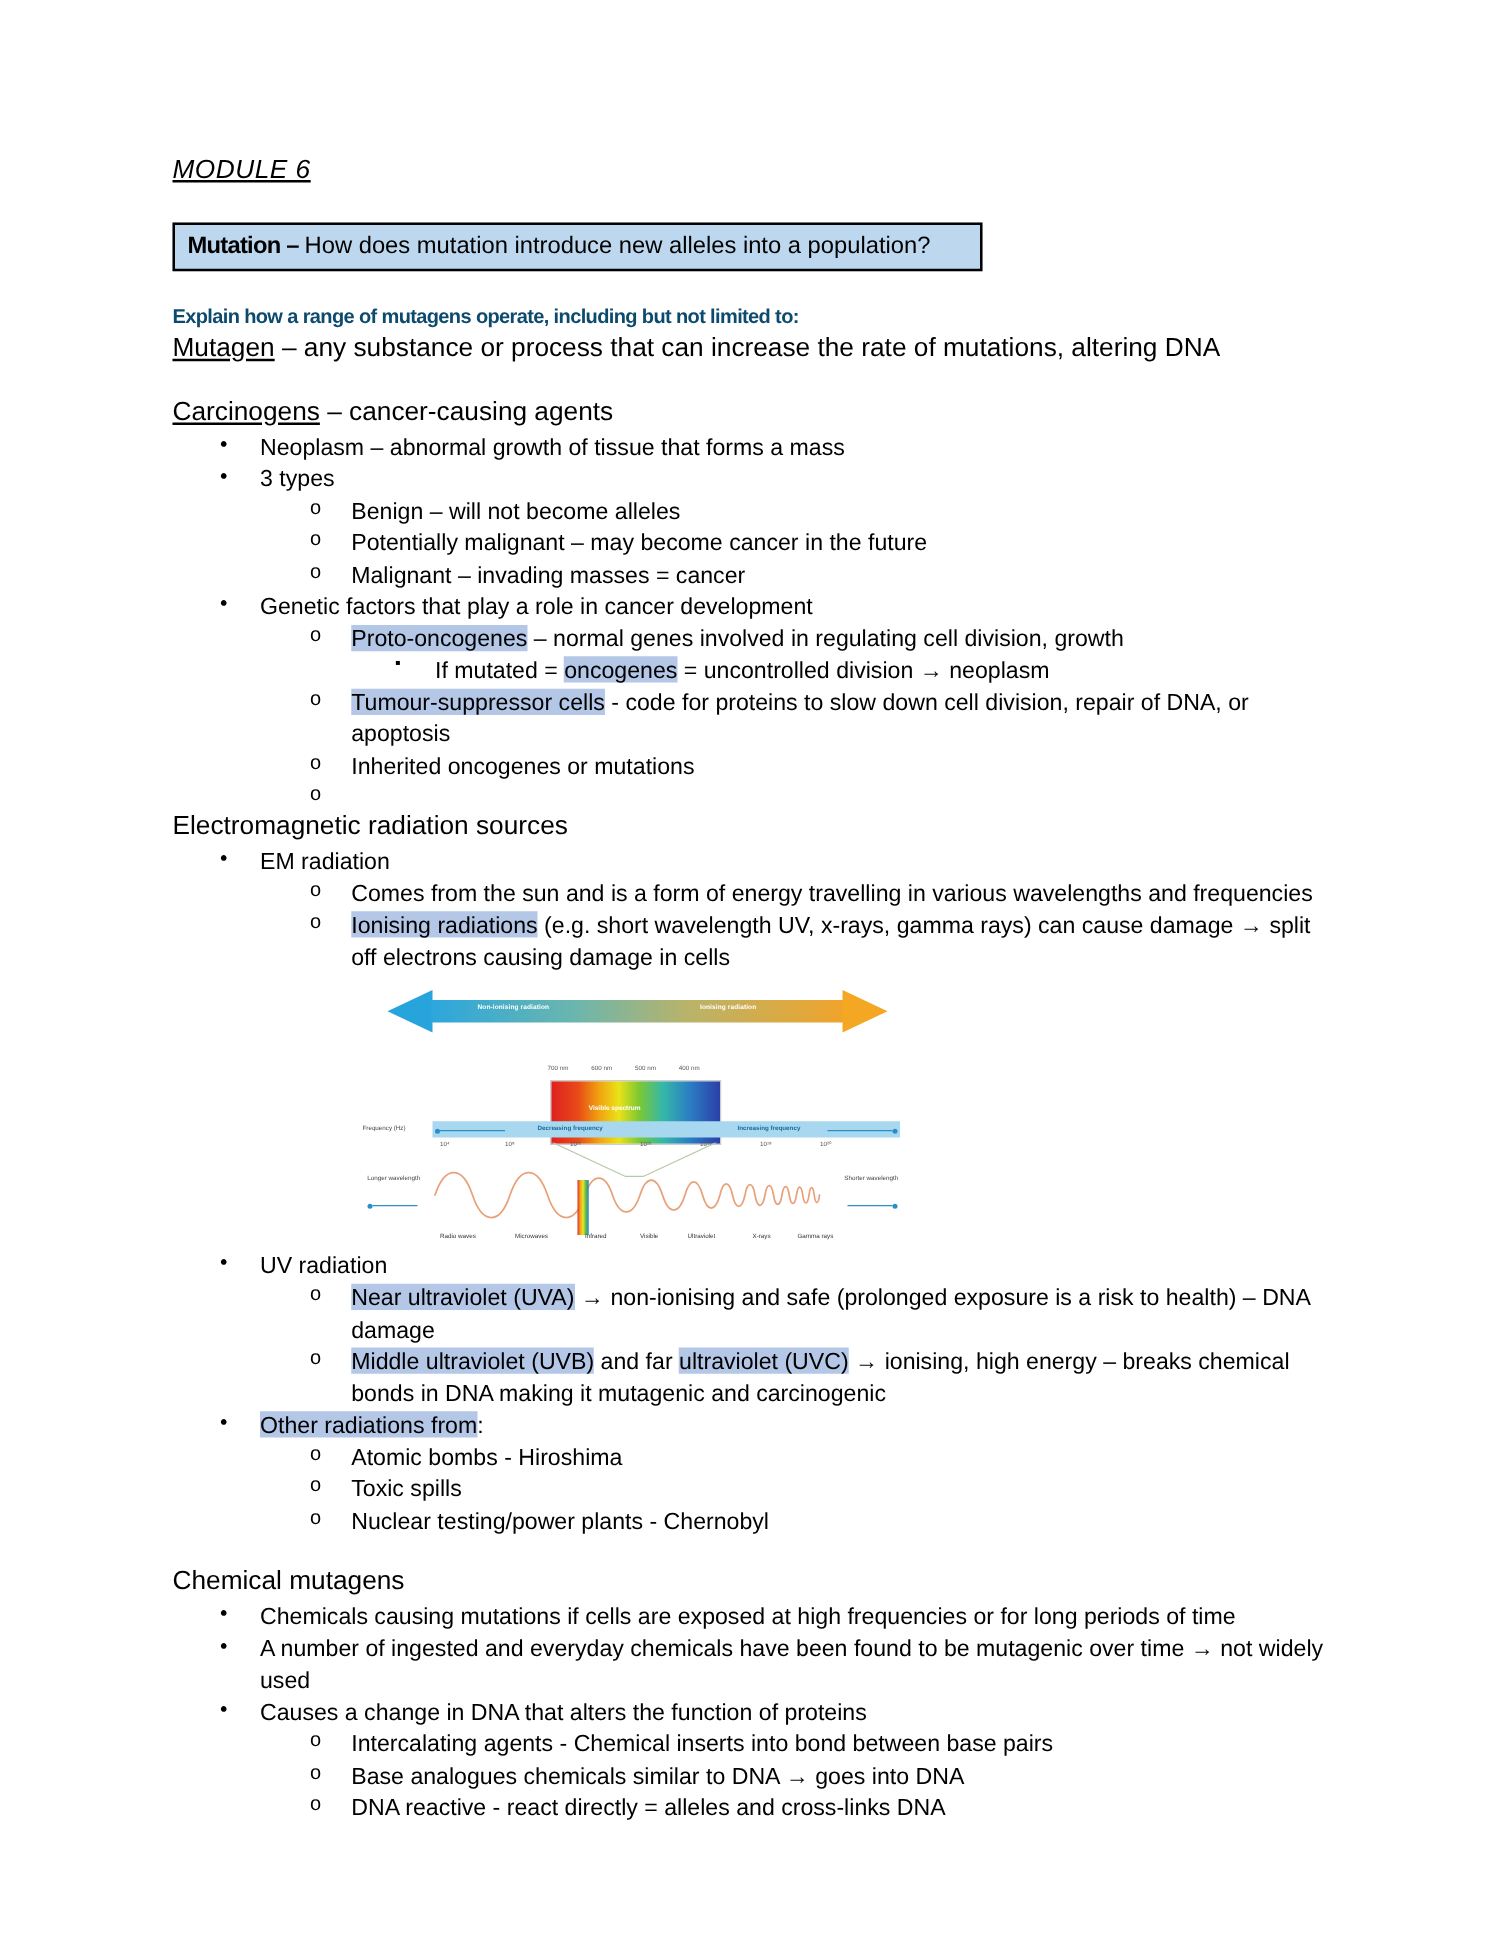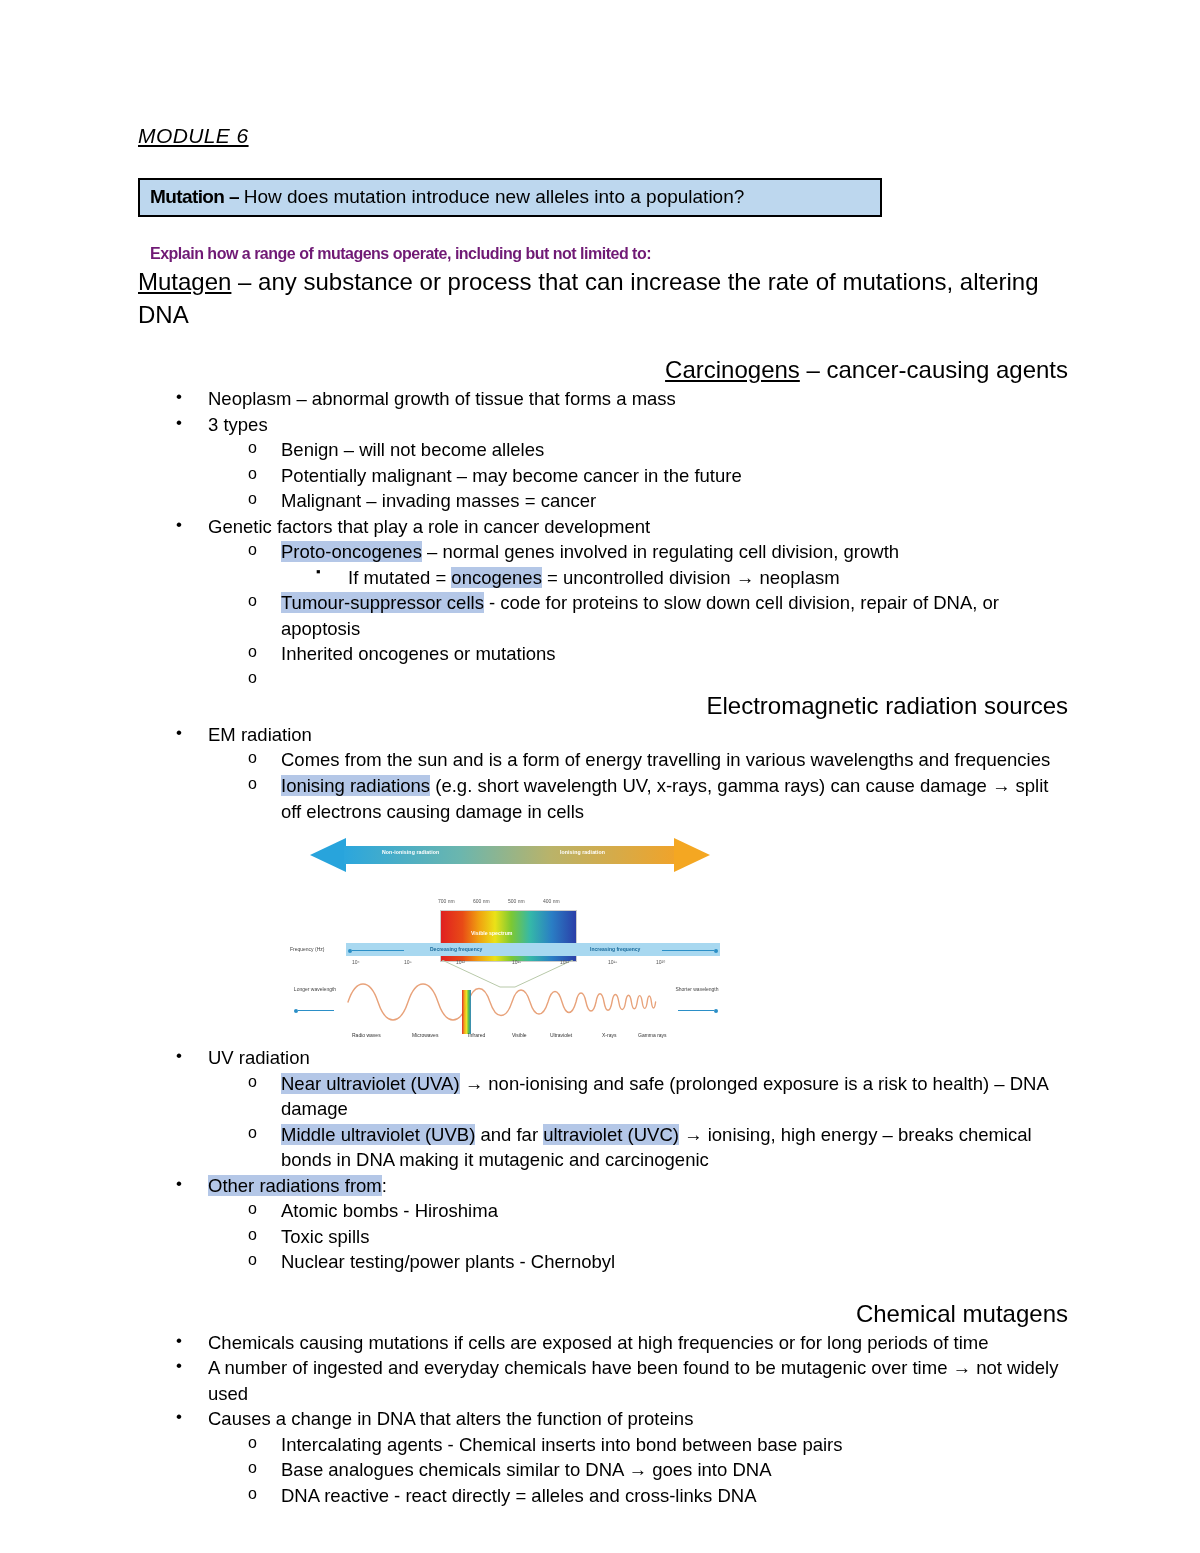--- a/index.html
+++ b/index.html
@@ -13,31 +13,31 @@
   .content{position:absolute;left:138px;top:124px;width:930px;}
 
   
   .doc-title{
     font-size:21px;font-style:italic;text-decoration:underline;
     letter-spacing:.4px;margin:0 0 30px 0;
   }
   .banner{
     border:2px solid #000;background:#bdd7ee;
     padding:6px 10px 7px 10px;font-size:19px;line-height:1.15;
-    width:744px;box-sizing:border-box;margin:0 0 28px 0;
+    width:648px;box-sizing:border-box;margin:0 0 28px 0;
   }
   .banner b{font-weight:bold;letter-spacing:-.6px;}
   .blue-head{
-    color:#701a75;font-weight:bold;font-size:16px;
-    letter-spacing:-.5px;margin:0 0 2px 12px;
+    color:#0c4a6e;font-weight:bold;font-size:16px;
+    letter-spacing:-.5px;margin:0 0 2px 0;
   }
 
   
-  .l0{font-size:24px;line-height:1.38;margin:0;}
-  .l0.gap{margin-top:22px;text-align:right;}
+  .l0{font-size:21px;line-height:1.38;margin:0;}
+  .l0.gap{margin-top:22px;}
   .u{text-decoration:underline;}
   .hl{background:#b4c7e7;margin-top:20px;}
 
   ul{list-style:none;margin:0;padding:0;}
   li{font-size:18.5px;line-height:1.38;position:relative;}
   .lvl1{padding-left:70px;}
   .lvl1>.bul{position:absolute;left:38px;top:-1px;font-size:17px;}
   .lvl2{padding-left:143px;}
   .lvl2>.bul{position:absolute;left:110px;top:0px;font-size:16px;}
   .lvl3{padding-left:210px;}

